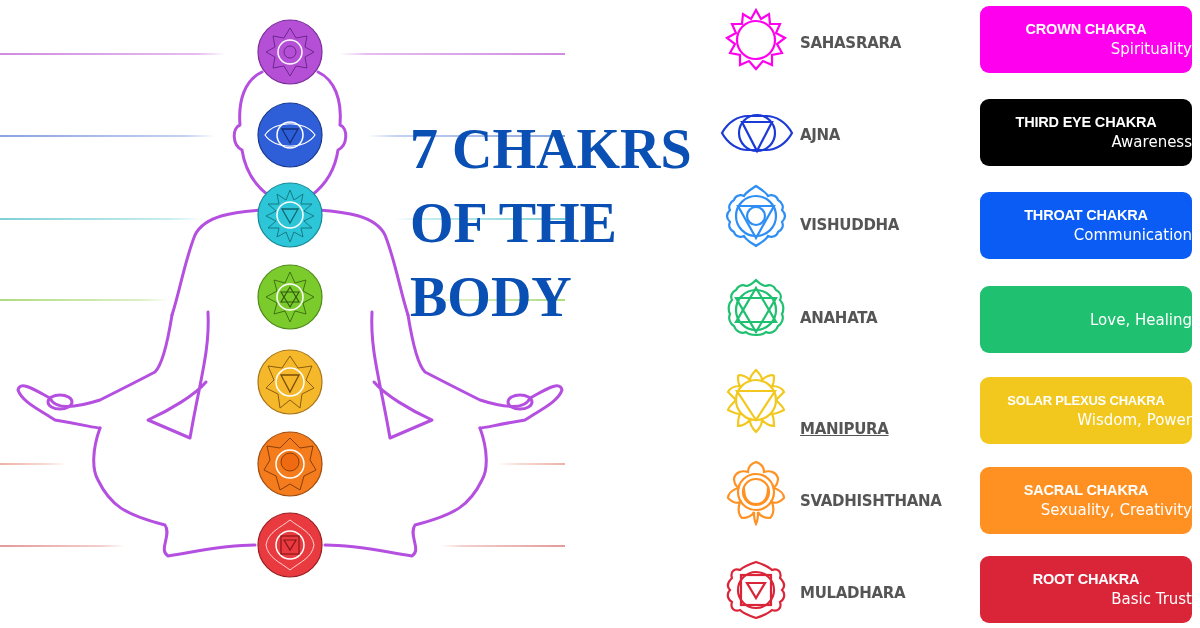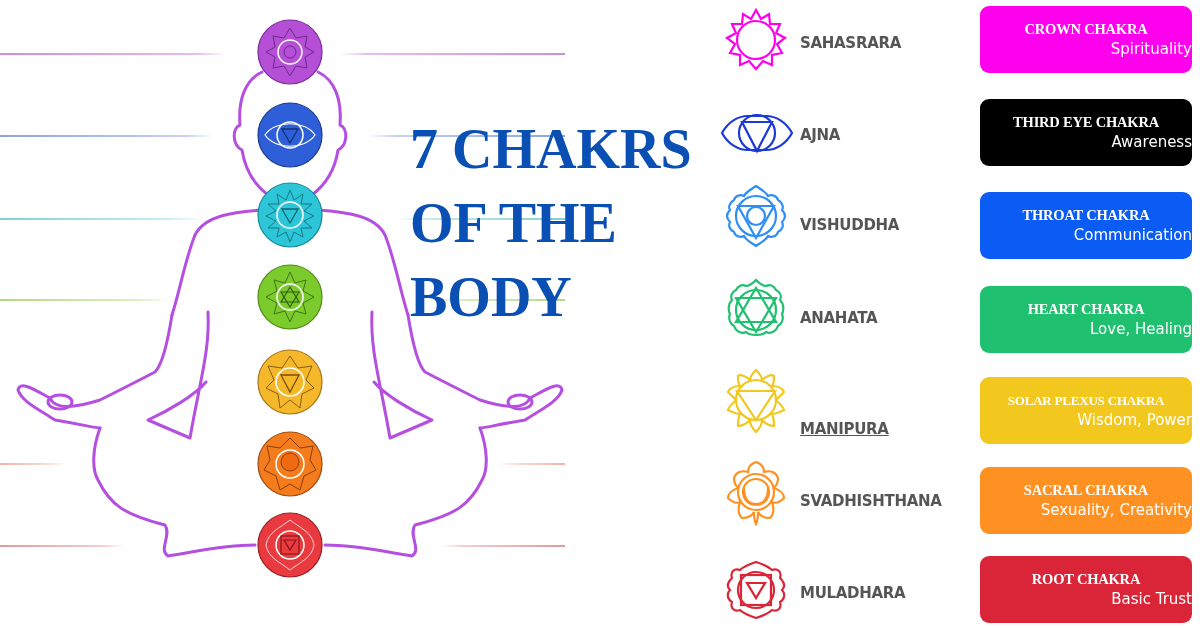--- a/index.html
+++ b/index.html
@@ -4,21 +4,21 @@
 <style>
   html, body { margin:0; padding:0; }
   body { width:1200px; height:628px; background:#ffffff; position:relative; overflow:hidden; font-family:"Liberation Sans", sans-serif; }
   .guide { position:absolute; height:2px; }
   .figure { position:absolute; left:0; top:0; width:570px; height:628px; }
   .title { position:absolute; left:410px; top:112px; width:300px; text-align:left; font-family:"Liberation Serif", serif; font-weight:bold; color:#0a4fb3; font-size:56px; line-height:74px; }
   .title div { white-space:nowrap; }
   .row-icon { position:absolute; left:722px; width:68px; height:68px; }
   .row-name { position:absolute; left:800px; width:172px; text-align:left; font-family:"DejaVu Sans", sans-serif; font-weight:bold; font-size:15px; color:#555555; letter-spacing:-0.3px; }
   .badge { position:absolute; left:980px; width:212px; height:67px; border-radius:9px; color:#ffffff; text-align:center; display:flex; flex-direction:column; justify-content:center; }
-  .badge .bt { font-family:Liberation Serif, serif; font-weight:bold; font-size:14.5px; letter-spacing:-0.2px; line-height:19px; }
+  .badge .bt { font-family:Liberation Sans, sans-serif; font-weight:bold; font-size:14.5px; letter-spacing:-0.2px; line-height:19px; }
   .badge .bs { font-family:"DejaVu Sans", sans-serif; font-size:15px; line-height:20px;text-align:right; }
 </style>
 </head>
 <body>
 
 <div class="guide" style="left:0;top:53px;width:565px;background:linear-gradient(90deg,#cf8be0 0%,#e6bdf0 35%,transparent 40%,transparent 60%,#e6bdf0 65%,#cf8be0 100%);"></div>
 <div class="guide" style="left:0;top:135px;width:565px;background:linear-gradient(90deg,#8aa3e0 0%,#c5d2f2 33%,transparent 38%,transparent 65%,#c5d2f2 70%,#8aa3e0 100%);"></div>
 <div class="guide" style="left:0;top:218px;width:565px;background:linear-gradient(90deg,#7fd0d6 0%,#c8eef0 30%,transparent 36%,transparent 70%,#c8eef0 75%,#7fd0d6 100%);"></div>
 <div class="guide" style="left:0;top:299px;width:565px;background:linear-gradient(90deg,#aedb7e 0%,#ddf0c6 25%,transparent 30%,transparent 75%,#ddf0c6 80%,#aedb7e 100%);"></div>
 <div class="guide" style="left:0;top:463px;width:565px;background:linear-gradient(90deg,#efb3a6 0%,#f7dad3 8%,transparent 12%,transparent 88%,#f7dad3 92%,#efb3a6 100%);"></div>
@@ -150,21 +150,20 @@
 <svg class="row-icon" style="top:274px;" viewBox="0 0 68 68">
   <g fill="none" stroke="#1fc06f" stroke-width="2.2">
     <circle cx="34" cy="36" r="20"></circle>
     <path d="M34,6 C38,10 42,12 44,12 C48,10 52,12 54,16 C58,18 60,22 58,26 C62,30 62,36 60,40 C62,44 60,50 56,52 C54,58 48,60 44,58 C40,62 28,62 24,58 C20,60 14,58 12,52 C8,50 6,44 8,40 C6,36 6,30 10,26 C8,22 10,18 14,16 C16,12 20,10 24,12 C26,12 30,10 34,6 Z"></path>
     <polygon points="34,14 54,48 14,48"></polygon>
     <polygon points="34,58 54,24 14,24"></polygon>
   </g>
 </svg>
 <div class="row-name" style="top:309px;">ANAHATA</div>
 <div class="badge" style="top:286px;background:#1fc06f;">
-  <div class="bt">HEART CHAKRA</div>
   <div class="bs">Love, Healing</div>
 </div>
 
 <svg class="row-icon" style="top:366px;" viewBox="0 0 68 68">
   <g fill="none" stroke="#f2c81e" stroke-width="2.2">
     <circle cx="34" cy="34" r="20"></circle>
     <path d="M34,4 C38,8 40,12 40,14 C44,10 50,8 52,10 C52,14 52,18 50,20 C56,20 60,22 62,26 C58,30 56,32 54,34 C58,38 62,42 62,44 C58,46 54,48 50,48 C52,52 52,56 52,60 C48,60 44,58 40,54 C40,58 38,62 34,66 C30,62 28,58 28,54 C24,58 20,60 16,60 C16,56 16,52 18,48 C14,48 10,46 6,44 C6,42 10,38 14,34 C12,32 10,30 6,26 C8,22 12,20 18,20 C16,18 16,14 16,10 C18,8 24,10 28,14 C28,12 30,8 34,4 Z"></path>
     <line x1="15" y1="25" x2="53" y2="25"></line>
     <polygon points="15,25 53,25 34,54"></polygon>
   </g>

